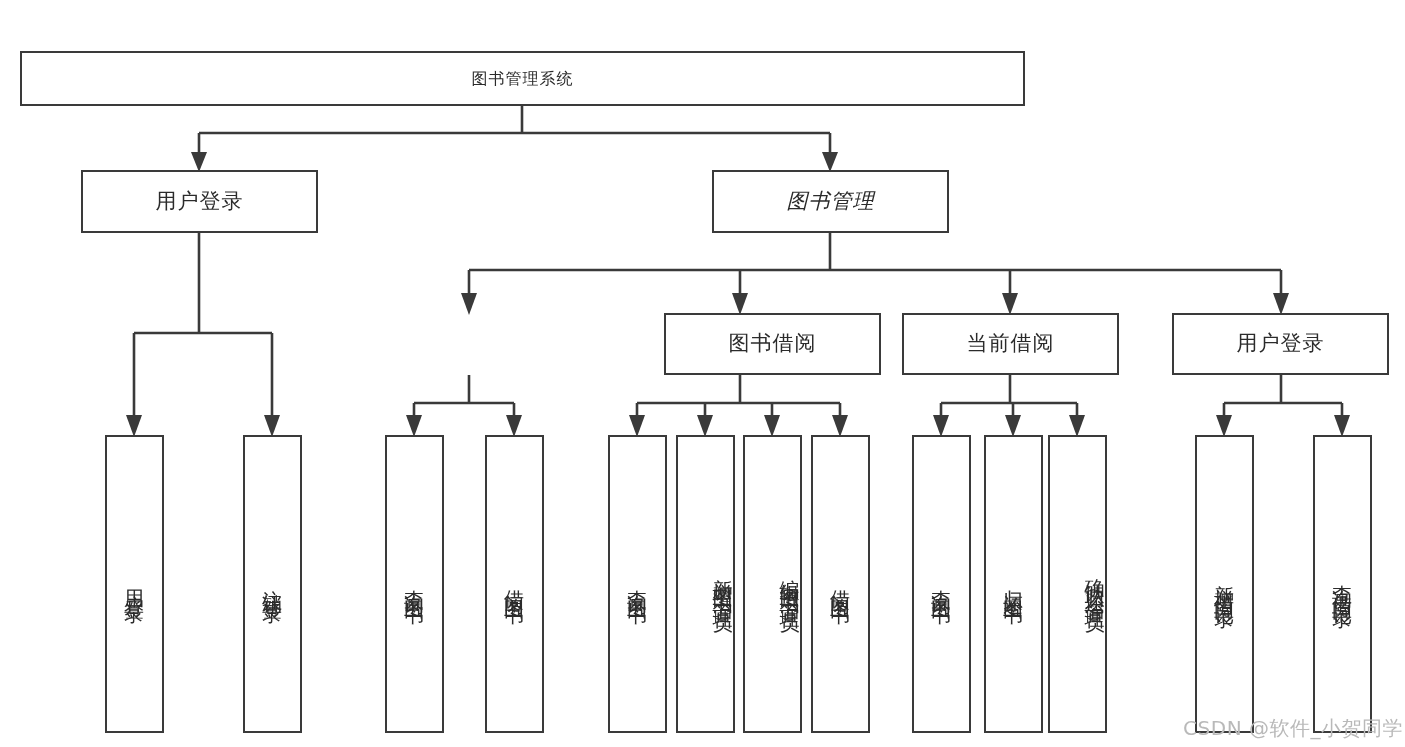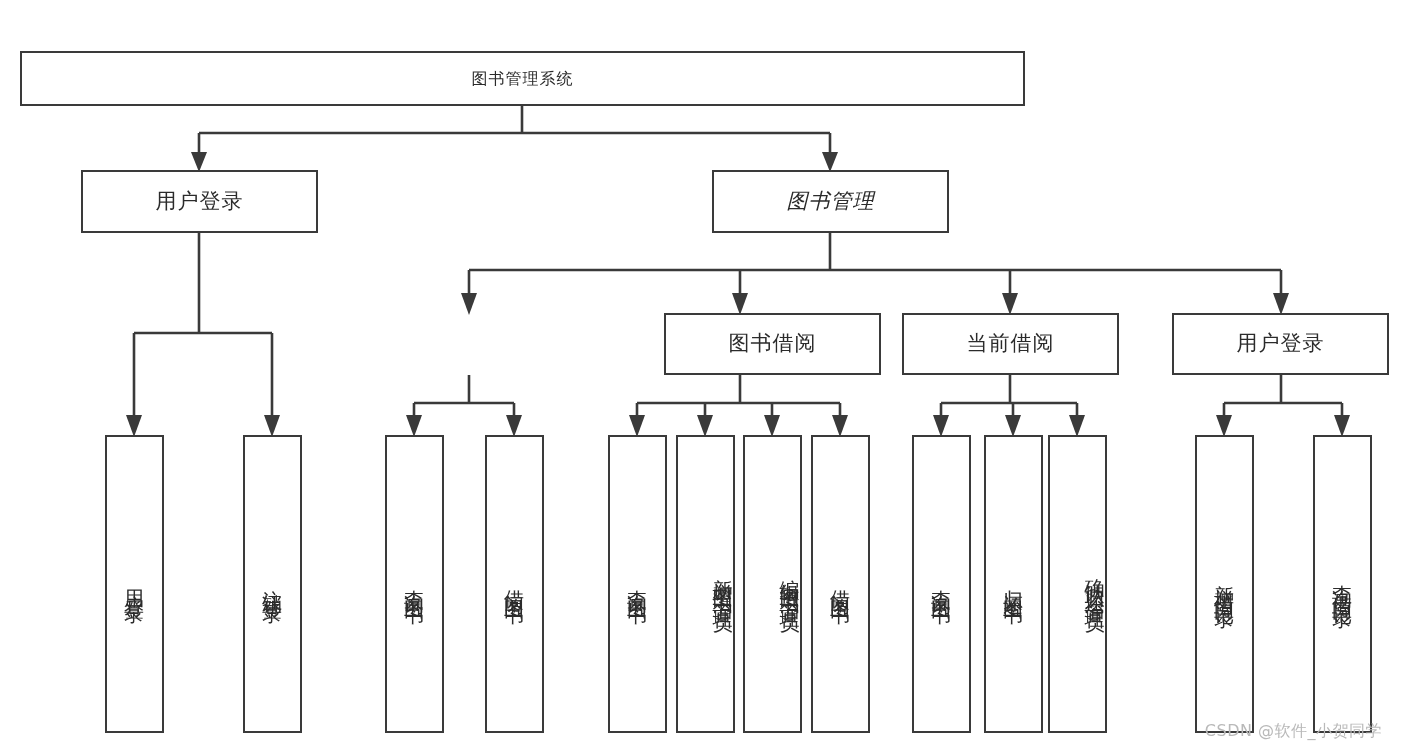--- a/index.html
+++ b/index.html
@@ -44,22 +44,22 @@
     white-space:nowrap;
     overflow:hidden;
   }
   .node-v.tall{padding-top:2px;}
   .leaf-mid{ 
     align-items:center;
     padding-top:0;
   }
   #watermark{
     position:absolute;
-    right:23px;bottom:5px;
-    font-size:16px;
+    right:2px;bottom:5px;
+    font-size:20px;
     color:#b9b9b9;
     letter-spacing:0.5px;
     white-space:nowrap;
     pointer-events:none;
   }
   svg#links{
     position:absolute;left:0;top:0;
     width:1405px;height:747px;
     pointer-events:none;
   }

